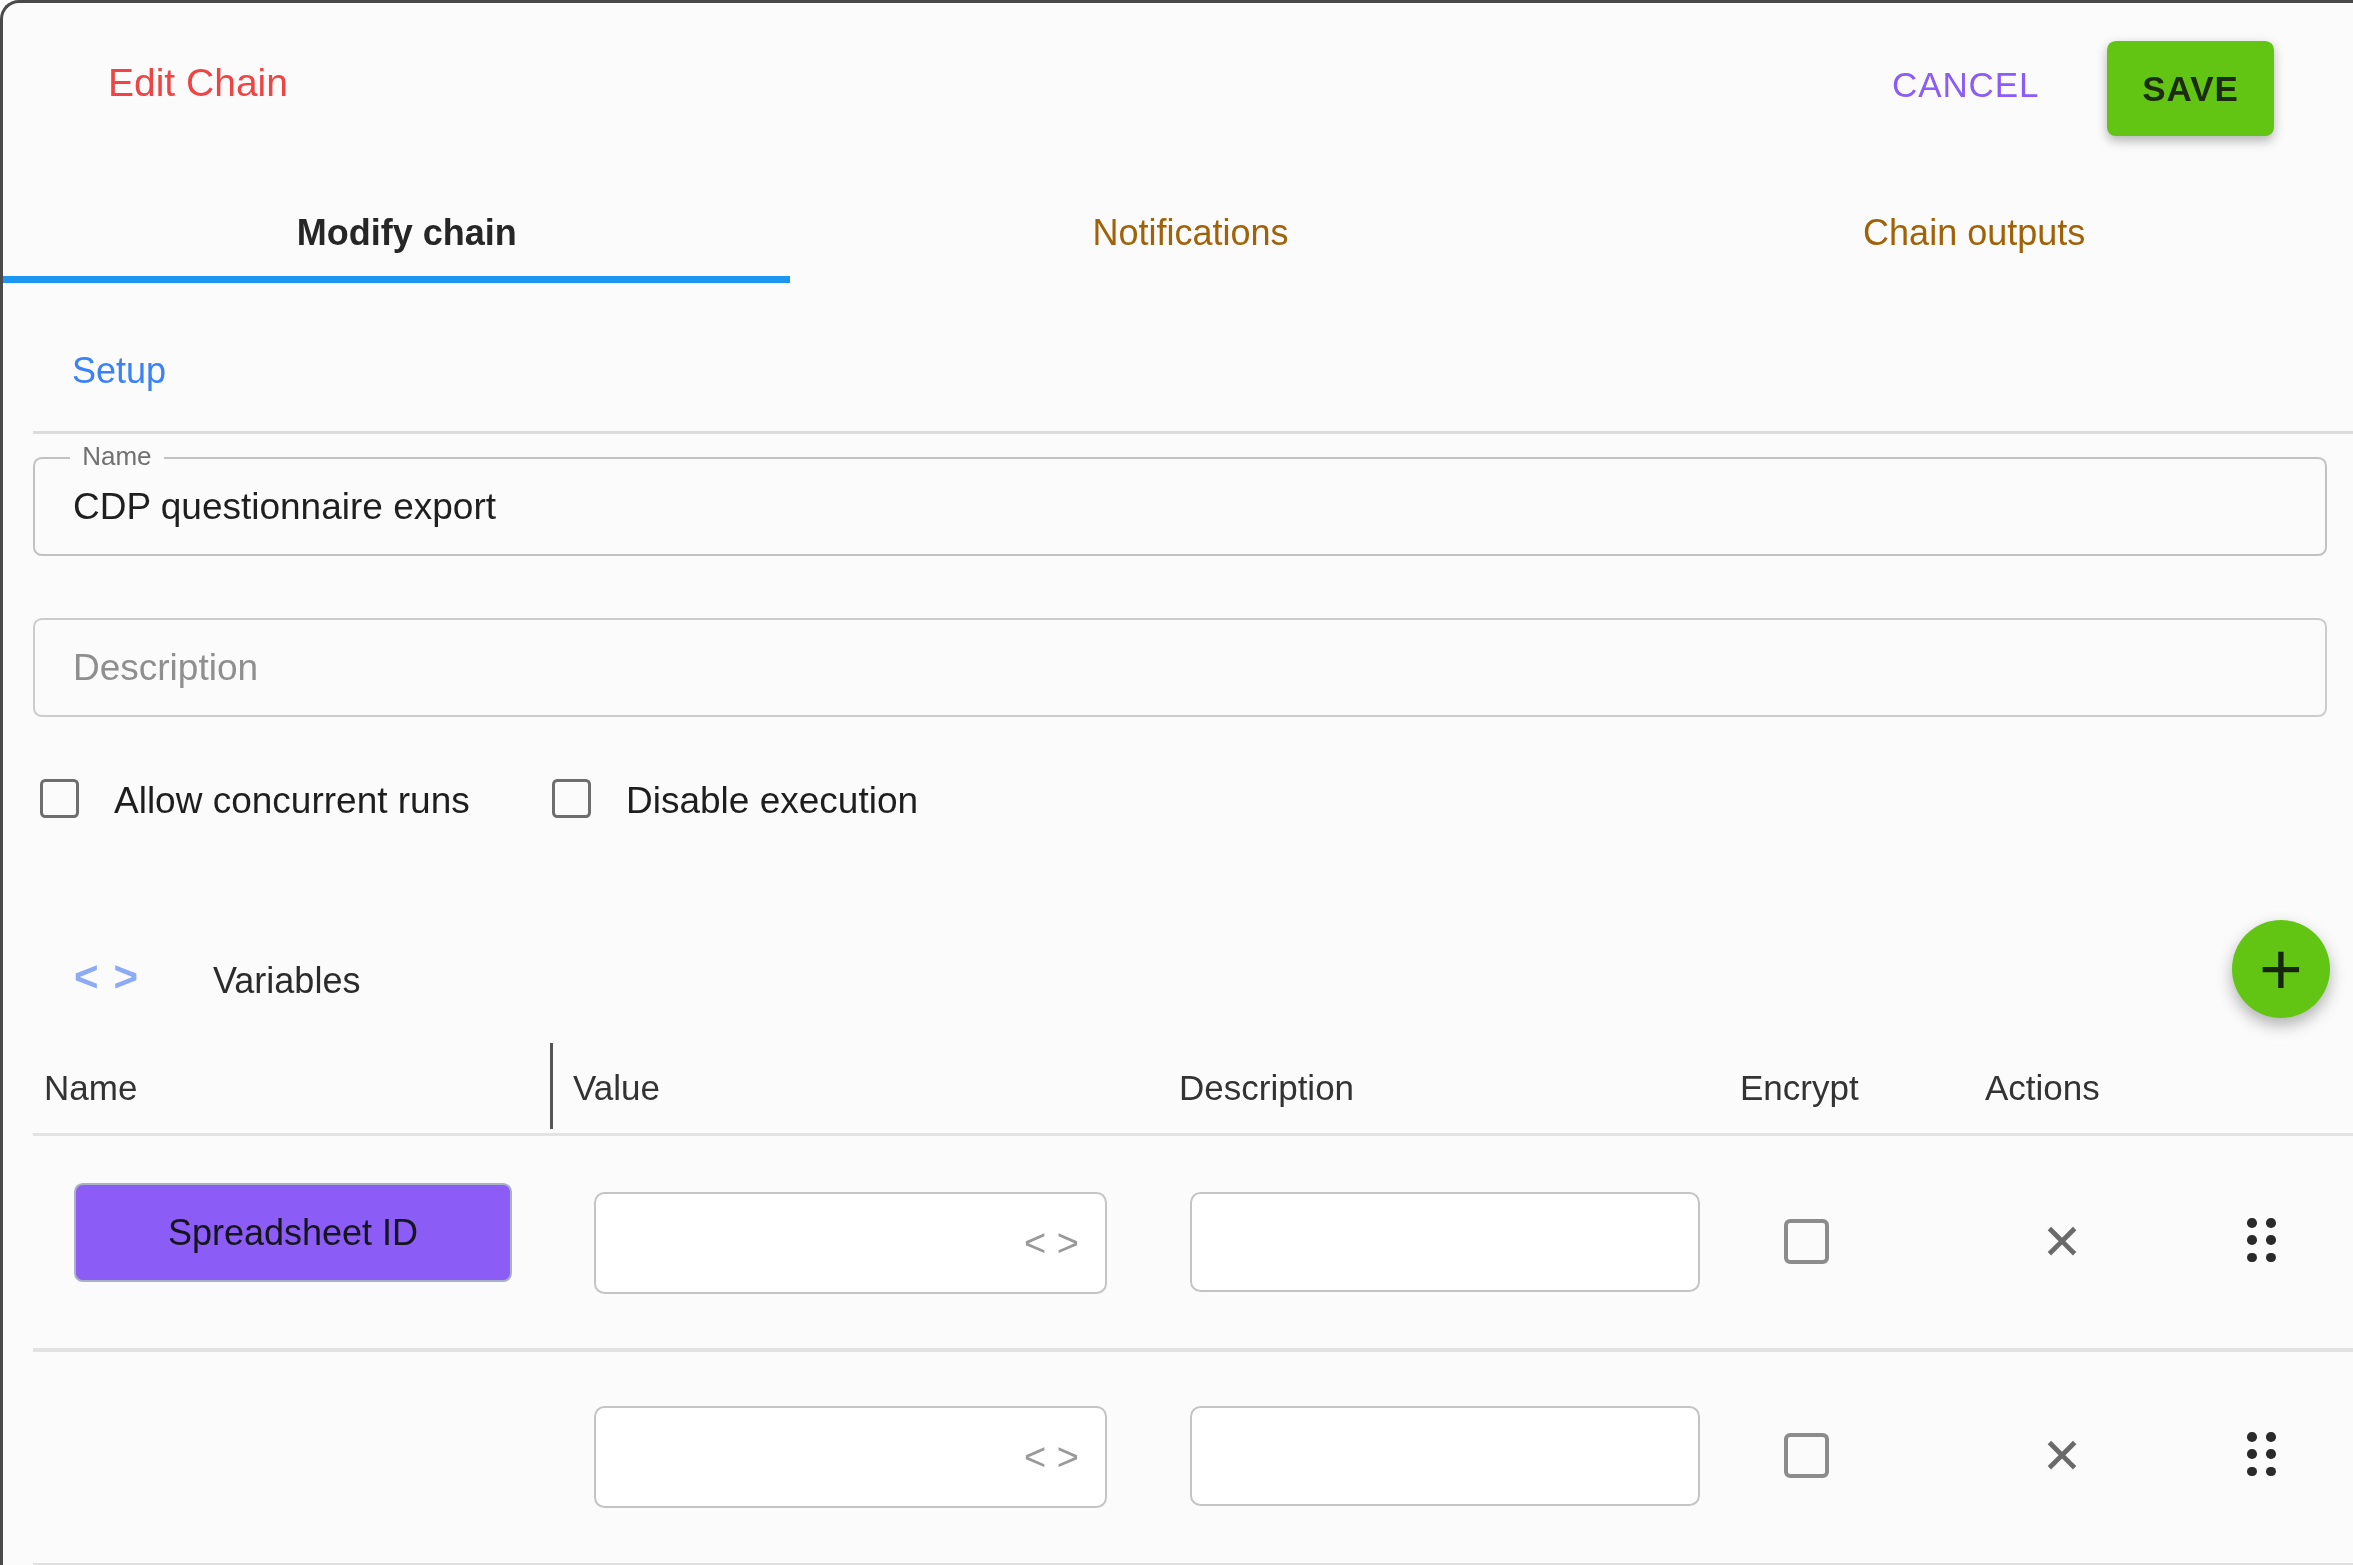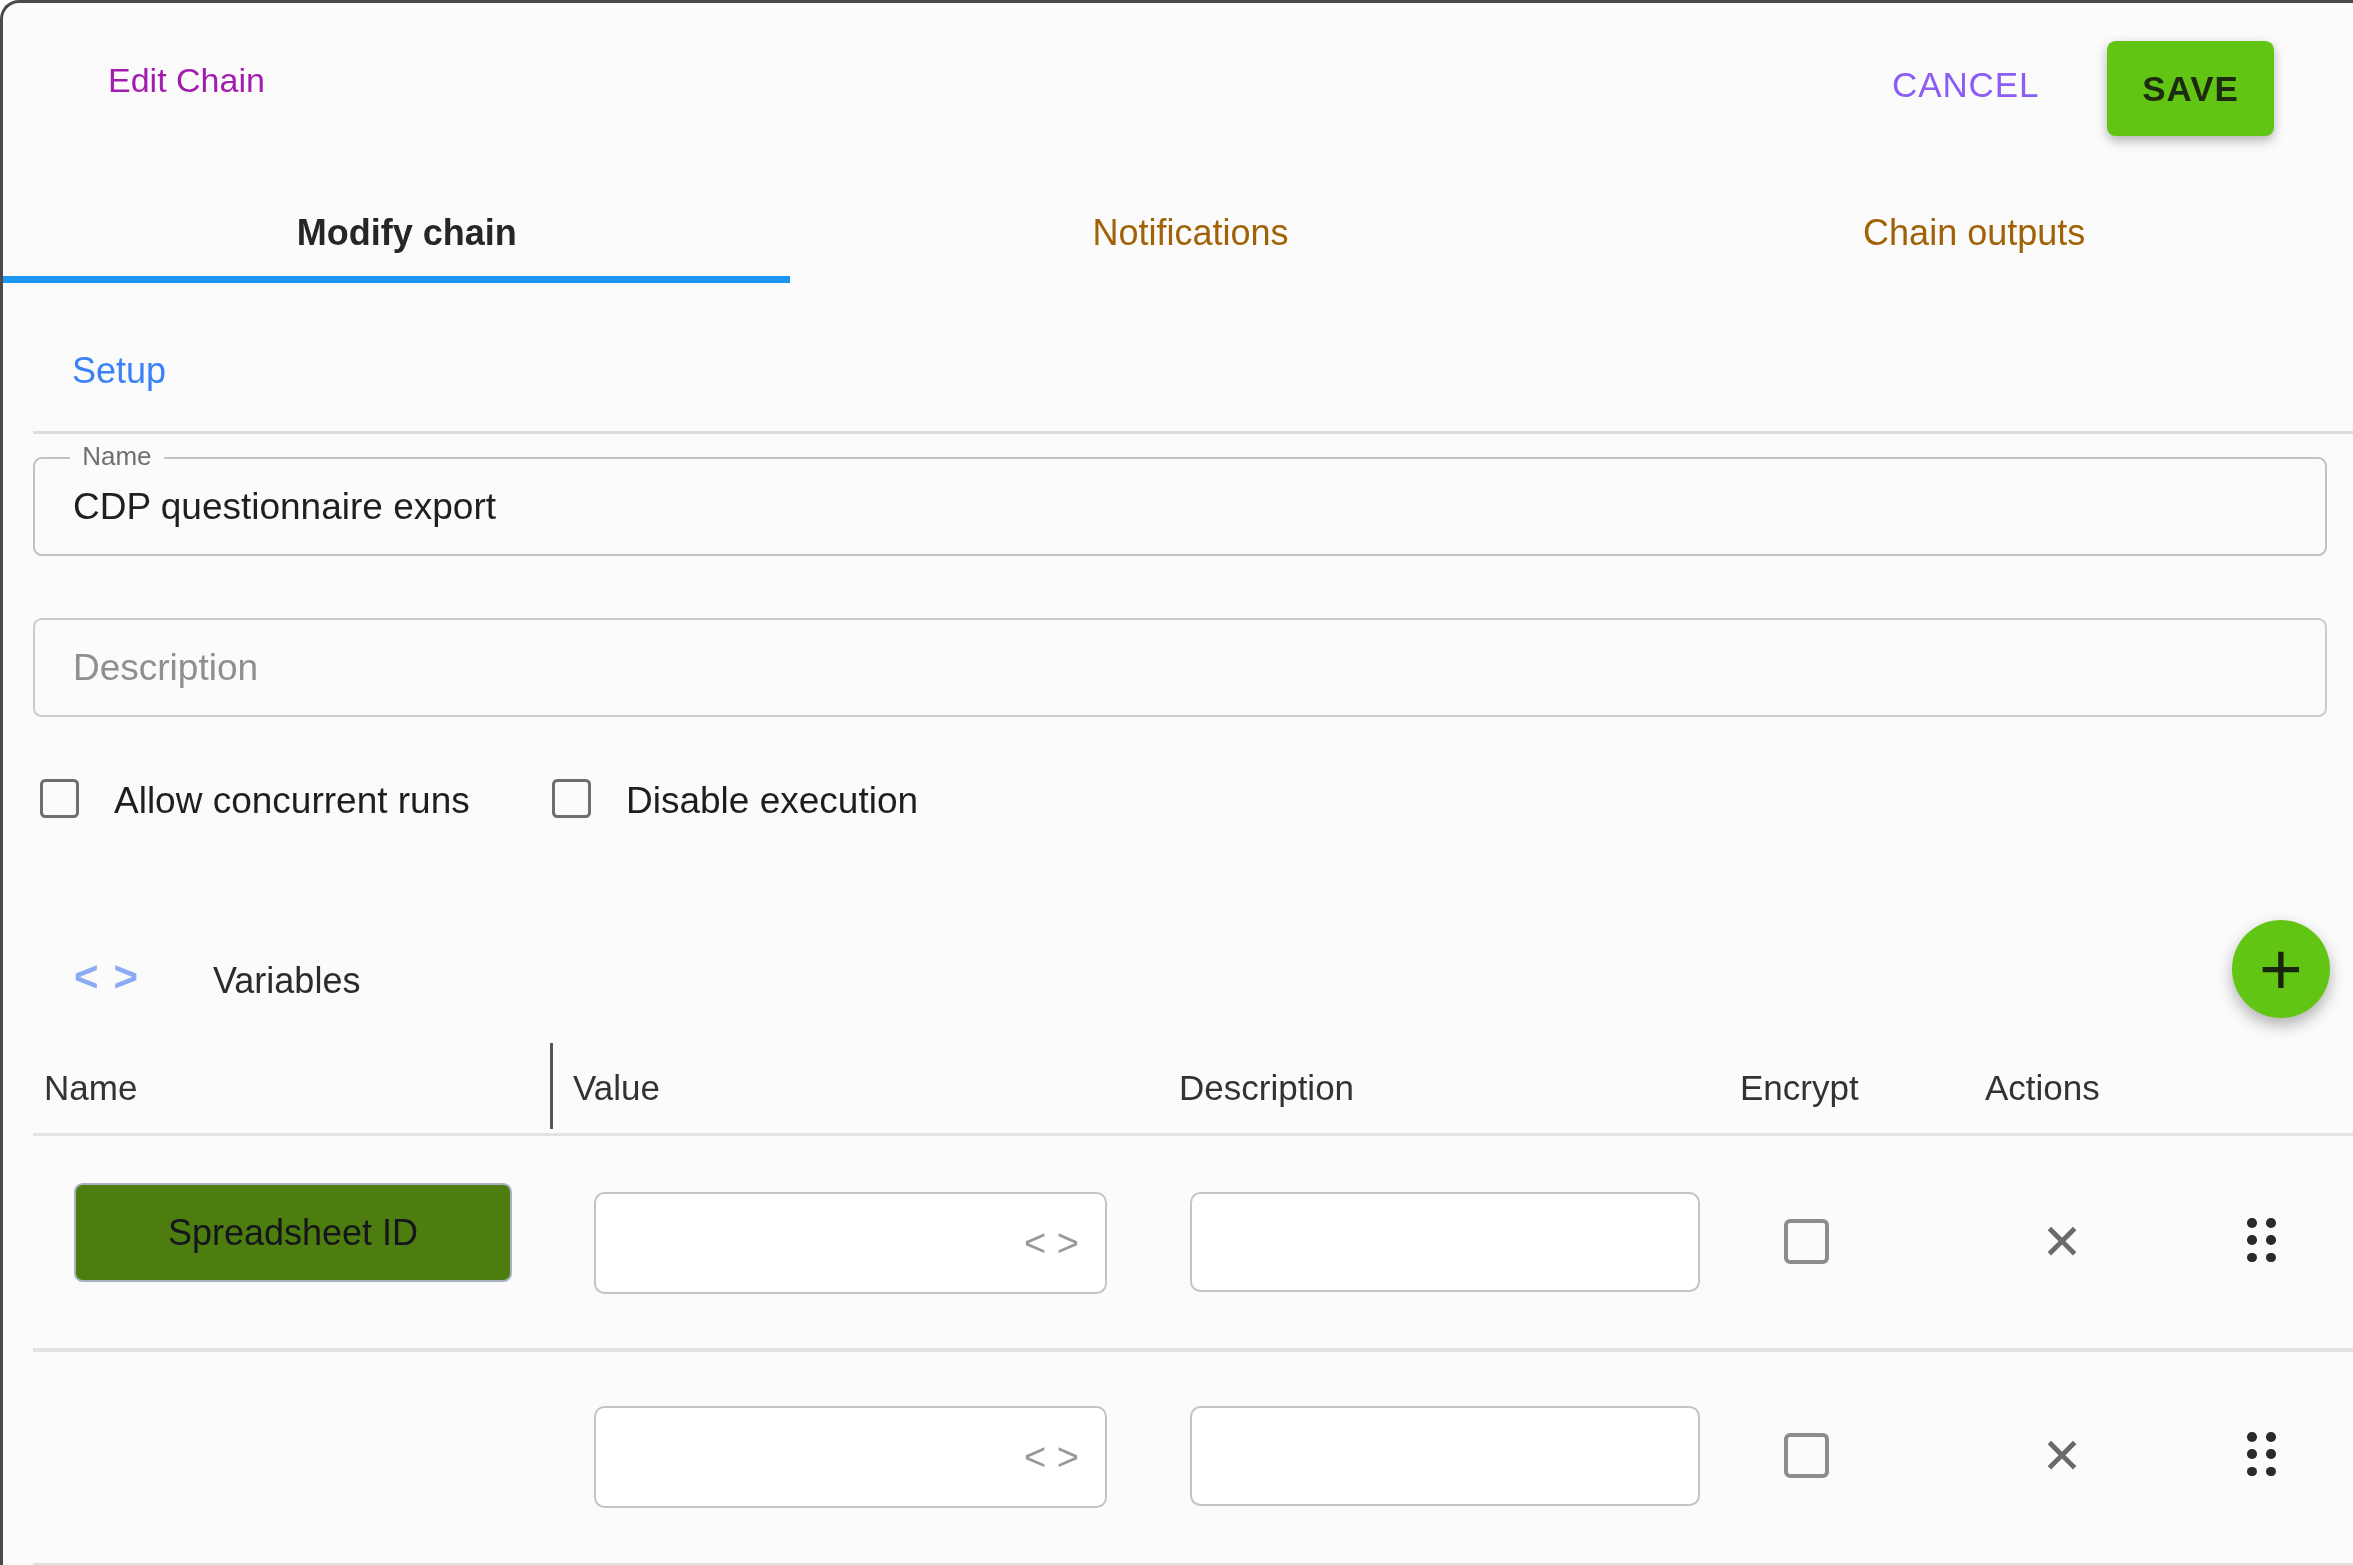--- a/index.html
+++ b/index.html
@@ -3,21 +3,21 @@
 <meta charset="utf-8">
 <style>
   html,body{margin:0;padding:0;background:#ffffff;}
   body{width:2354px;height:1566px;overflow:hidden;font-family:"Liberation Sans",sans-serif;}
   .dialog{position:relative;width:2354px;height:1566px;box-sizing:border-box;
           background:#fbfbfb;border-top:3.5px solid #4a4a4a;border-left:3.5px solid #4a4a4a;
           border-top-left-radius:19px;}
   .abs{position:absolute;}
 
   
-  .title{left:105px;top:58px;font-size:34px;font-weight:500;color:#a21caf;}
+  .title{left:105px;top:58px;font-size:39px;font-weight:500;color:#ef4444;}
   .cancel-btn{left:1883px;top:61px;font-size:35px;font-weight:500;color:#8b5cf6;
               letter-spacing:0.9px;cursor:pointer;background:none;border:none;
               font-family:"Liberation Sans",sans-serif;}
   .save-btn{left:2104px;top:38px;width:167px;height:95px;background:#63c513;border:none;
             border-radius:8.7px;font-size:35px;font-weight:600;letter-spacing:0.9px;color:#1d2b10;
             box-shadow:0 4.4px 10.5px rgba(0,0,0,0.28);cursor:pointer;
             font-family:"Liberation Sans",sans-serif;}
 
   
   .tabs{left:12px;top:179px;width:100%;height:101px;display:flex;}
@@ -62,21 +62,21 @@
   .th-desc{left:1176px;}
   .th-encrypt{left:1737px;}
   .th-actions{left:1982px;}
   .col-divider{left:547px;top:1040px;width:2.6px;height:86px;background:#555;}
   .header-border{left:30px;top:1130px;width:2324px;height:2.6px;background:#e3e3e3;}
 
   
   .var-row{left:0;width:100%;height:214px;}
   .row-1{top:1131px;}
   .row-2{top:1345px;}
-  .chip{left:71px;top:49px;width:438px;height:99px;background:#4d7c0f;
+  .chip{left:71px;top:49px;width:438px;height:99px;background:#8b5cf6;
         border:2.6px solid #a9b1c5;border-radius:8.7px;box-sizing:border-box;display:flex;
         align-items:center;justify-content:center;font-size:36px;font-weight:500;color:#15151c;
         cursor:pointer;}
   .val-box{left:591px;top:58px;width:513px;height:102px;border:2.6px solid #c4c4c4;border-radius:10.5px;
            box-sizing:border-box;background:#ffffff;}
   .val-box input{position:absolute;left:0;top:0;width:78%;height:100%;border:none;outline:none;
                  background:transparent;font-size:35px;padding-left:26px;
                  font-family:"Liberation Sans",sans-serif;}
   .val-code{position:absolute;right:26px;top:50%;transform:translateY(-50%);font-size:38px;
             color:#999;letter-spacing:0;}

